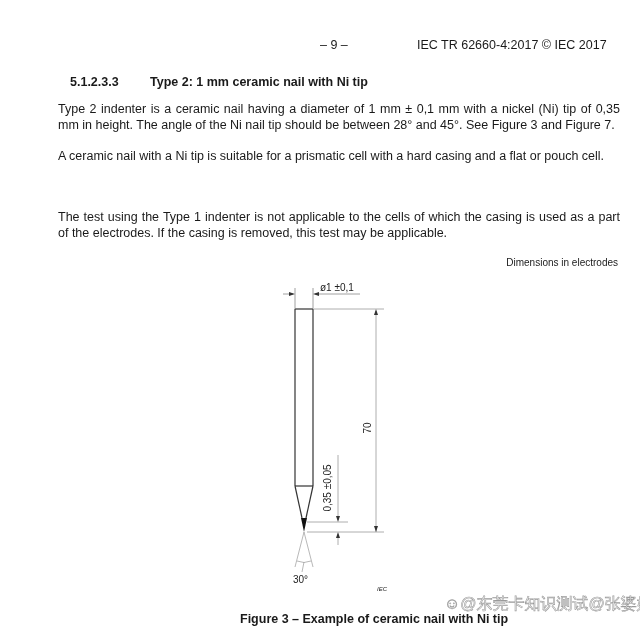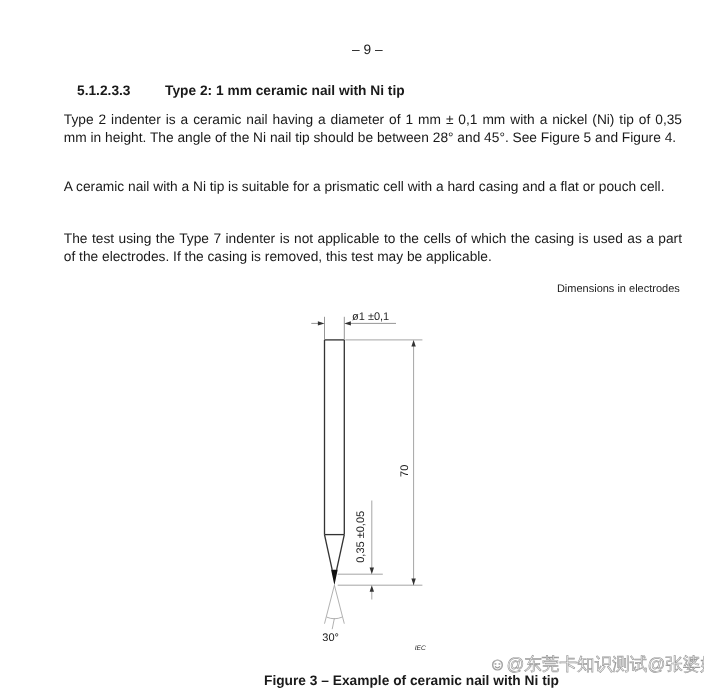--- a/index.html
+++ b/index.html
@@ -5,43 +5,44 @@
     html, body { margin: 0; padding: 0; background: #ffffff; }
     body { width: 640px; height: 629px; position: relative; overflow: hidden;
            font-family: "Liberation Sans", sans-serif; color: #1a1a1a; }
     .page-header { position: absolute; top: 38px; left: 0; width: 640px; height: 18px; font-size: 12.5px; }
     .page-number { position: absolute; left: 320px; top: 0; }
     .doc-ref { position: absolute; left: 417px; top: 0; white-space: nowrap; }
     .section-heading { position: absolute; top: 75px; left: 70px; font-weight: bold; font-size: 12.5px; white-space: nowrap; }
     .section-number { display: inline-block; width: 80px; }
     .para { position: absolute; left: 58px; width: 562px; font-size: 12.5px; line-height: 16px; text-align: justify; }
     .para-1 { top: 101px; }
-    .para-2 { top: 162px; }
+    .para-2 { top: 148px; }
     .para-3 { top: 209px; }
     .dimensions-note { position: absolute; top: 257px; right: 22px; font-size: 10px; }
     .drawing { position: absolute; left: 0; top: 0; width: 640px; height: 629px; pointer-events: none; }
     .figure-caption { position: absolute; top: 612px; left: 194px; font-weight: bold; font-size: 12.5px; white-space: nowrap; padding-left: 46px; }
     .watermark { position: absolute; top: 594px; left: 444px; font-size: 16px; color: rgba(255,255,255,0.9);
                  -webkit-text-stroke: 0.6px #9a9a9a; white-space: nowrap; letter-spacing: 0px; }
     .svg-text { font-family: "Liberation Sans", sans-serif; fill: #222; }
   </style>
 </head>
 <body>
 
 <div class="page-header">
   <span class="page-number">– 9 –</span>
+  <span class="doc-ref">IEC TR 62660-4:2017 © IEC 2017</span>
 </div>
 
 <div class="section-heading">
   <span class="section-number">5.1.2.3.3</span><span>Type 2: 1 mm ceramic nail with Ni tip</span>
 </div>
 
-<div class="para para-1">Type 2 indenter is a ceramic nail having a diameter of 1 mm ± 0,1 mm with a nickel (Ni) tip of 0,35 mm in height. The angle of the Ni nail tip should be between 28° and 45°. See Figure 5 and Figure 4.</div>
+<div class="para para-1">Type 2 indenter is a ceramic nail having a diameter of 1 mm ± 0,1 mm with a nickel (Ni) tip of 0,35 mm in height. The angle of the Ni nail tip should be between 28° and 45°. See Figure 3 and Figure 7.</div>
 <div class="para para-2">A ceramic nail with a Ni tip is suitable for a prismatic cell with a hard casing and a flat or pouch cell.</div>
-<div class="para para-3">The test using the Type 7 indenter is not applicable to the cells of which the casing is used as a part of the electrodes. If the casing is removed, this test may be applicable.</div>
+<div class="para para-3">The test using the Type 1 indenter is not applicable to the cells of which the casing is used as a part of the electrodes. If the casing is removed, this test may be applicable.</div>
 
 <div class="dimensions-note">Dimensions in electrodes</div>
 
 <svg class="drawing" viewBox="0 0 640 629" xmlns="http://www.w3.org/2000/svg">
 
   <g stroke="#333" stroke-width="1.2" fill="none">
     <line x1="295" y1="309" x2="295" y2="486"></line>
     <line x1="313" y1="309" x2="313" y2="486"></line>
     <line x1="295" y1="309" x2="313" y2="309"></line>
     <line x1="295" y1="486" x2="313" y2="486"></line>

